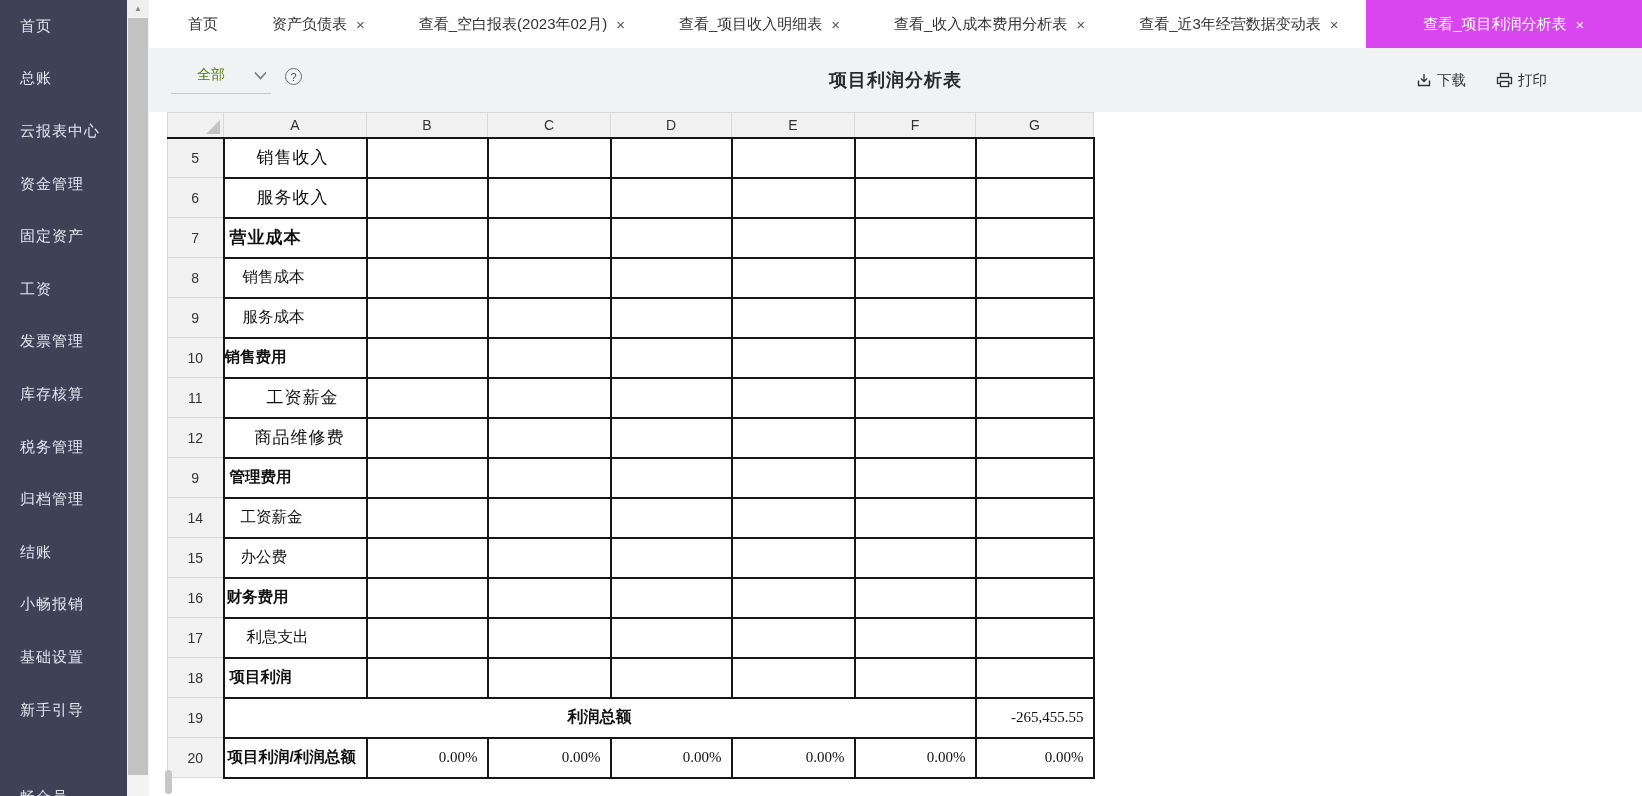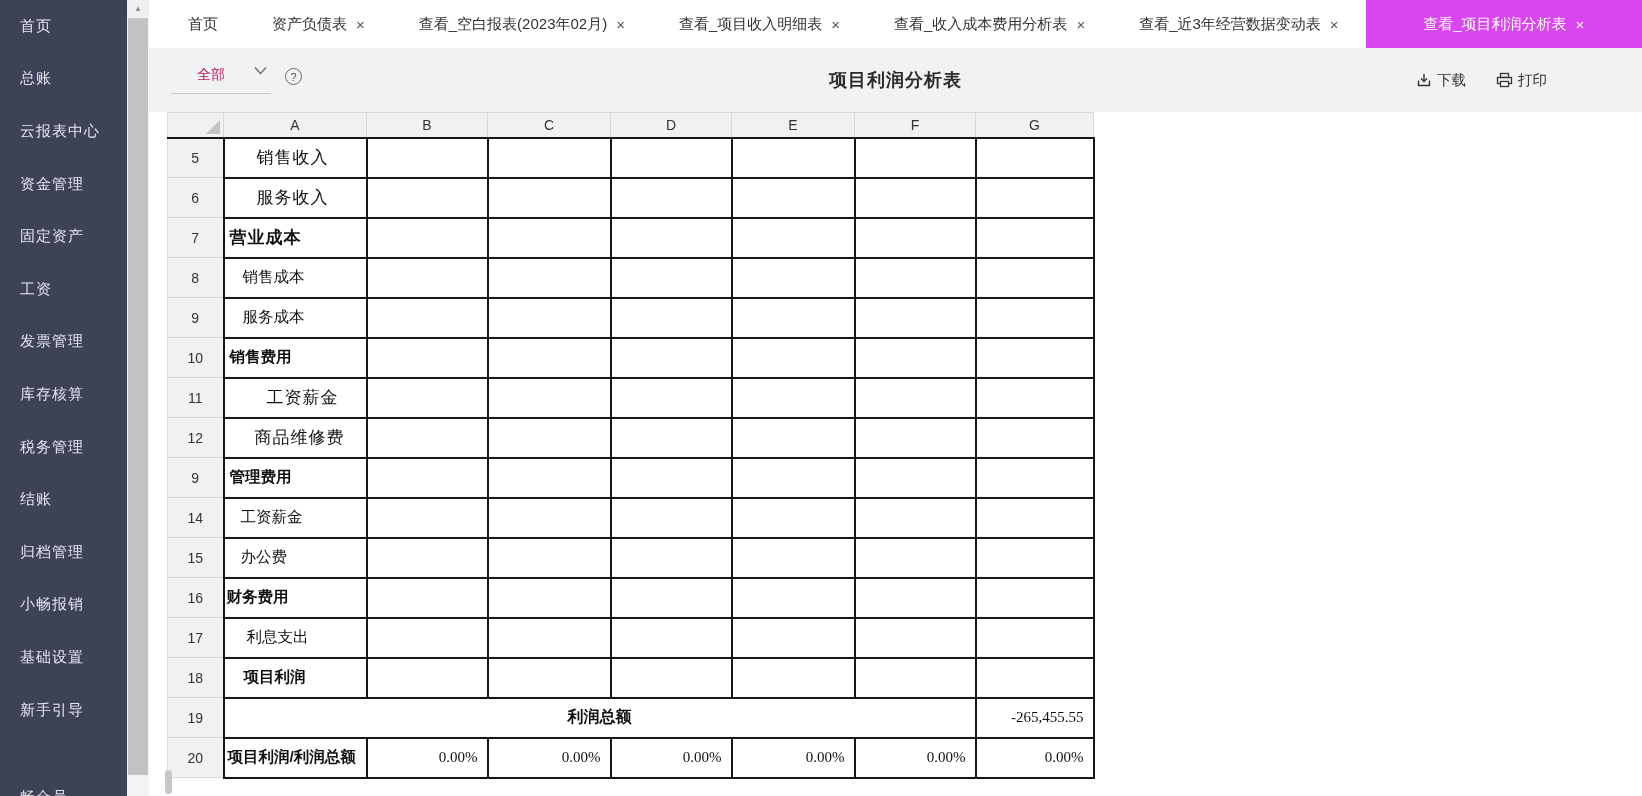--- a/index.html
+++ b/index.html
@@ -33,23 +33,23 @@
             display:flex; align-items:stretch; padding-left:12px; }
   .tab { display:flex; align-items:center; padding:0 27px; font-size:15px; color:#333;
          cursor:pointer; white-space:nowrap; }
   .tab .close { margin-left:9px; color:#555; font-size:15px; }
   .tab.active { background:#d946ef; color:#fff; flex:1; justify-content:center; }
   .tab.active .close { color:#fff; }
 
   
   .toolbar { position:absolute; top:48px; left:0; width:1493px; height:64px; }
   .filter { position:absolute; left:22px; top:14px; display:flex; align-items:flex-start; }
-  .filter-select { width:100px; display:flex; align-items:flex-start; justify-content:space-between;
+  .filter-select { width:100px; display:flex; align-items:center; justify-content:space-between;
                    padding:4px 4px 9px 26px; border-bottom:1px solid #C6C6C6;
-                   font-size:14px; color:#be185d; cursor:pointer;gap:29px; }
+                   font-size:14px; color:#4d7c0f; cursor:pointer;gap:29px; }
   .chevron { width:13px; height:9px; }
   .help { margin:6px 0 0 14px; width:17px; height:17px; border:1px solid #6b6b6b;
           border-radius:50%; color:#555; font-size:11px; display:flex; align-items:center;
           justify-content:center; cursor:pointer; }
   .report-title { position:absolute; left:0; right:0; top:0; height:64px; display:flex;
                   align-items:center; justify-content:center; font-size:18px; color:#2b2b2b;
                   font-weight:600; letter-spacing:1px; }
   .actions { position:absolute; right:95px; top:0; height:64px; display:flex;
              align-items:center; gap:30px; }
   .action-btn { display:flex; align-items:center; gap:5px; font-size:14.5px; color:#333;
@@ -92,22 +92,22 @@
   <aside class="sidebar">
       <div class="side-item">首页</div>
       <div class="side-item">总账</div>
       <div class="side-item">云报表中心</div>
       <div class="side-item">资金管理</div>
       <div class="side-item">固定资产</div>
       <div class="side-item">工资</div>
       <div class="side-item">发票管理</div>
       <div class="side-item">库存核算</div>
       <div class="side-item">税务管理</div>
+      <div class="side-item">归档管理</div>
       <div class="side-item">结账</div>
-      <div class="side-item">归档管理</div>
       <div class="side-item">小畅报销</div>
       <div class="side-item">基础设置</div>
       <div class="side-item">新手引导</div>
       <div class="side-item pinned">畅合员</div>
     </aside>
 
   <div class="win-scrollbar">
     <div class="scroll-arrow-up">▲</div>
     <div class="scroll-thumb"></div>
   </div>
@@ -249,21 +249,21 @@
               <td class="data label-cell f-sans" style="padding-left: 18px;">服务成本</td>
               <td class="data val-cell"></td>
               <td class="data val-cell"></td>
               <td class="data val-cell"></td>
               <td class="data val-cell"></td>
               <td class="data val-cell"></td>
               <td class="data val-cell"></td>
             </tr>
             <tr class="sheet-row">
               <td class="rownum">10</td>
-              <td class="data label-cell f-sans bold" style="padding-left: 5px;">销售费用</td>
+              <td class="data label-cell f-sans bold" style="">销售费用</td>
               <td class="data val-cell"></td>
               <td class="data val-cell"></td>
               <td class="data val-cell"></td>
               <td class="data val-cell"></td>
               <td class="data val-cell"></td>
               <td class="data val-cell"></td>
             </tr>
             <tr class="sheet-row">
               <td class="rownum">11</td>
               <td class="data label-cell f-serif" style="padding-left: 42px;">工资薪金</td>
@@ -329,21 +329,21 @@
               <td class="data label-cell f-sans" style="padding-left: 22px;">利息支出</td>
               <td class="data val-cell"></td>
               <td class="data val-cell"></td>
               <td class="data val-cell"></td>
               <td class="data val-cell"></td>
               <td class="data val-cell"></td>
               <td class="data val-cell"></td>
             </tr>
             <tr class="sheet-row">
               <td class="rownum">18</td>
-              <td class="data label-cell f-sans bold" style="padding-left: 19px;">项目利润</td>
+              <td class="data label-cell f-sans bold" style="padding-left: 5px;">项目利润</td>
               <td class="data val-cell"></td>
               <td class="data val-cell"></td>
               <td class="data val-cell"></td>
               <td class="data val-cell"></td>
               <td class="data val-cell"></td>
               <td class="data val-cell"></td>
             </tr>
             <tr class="sheet-row">
               <td class="rownum">19</td>
               <td class="data merged-cell" colspan="6">利润总额</td>

